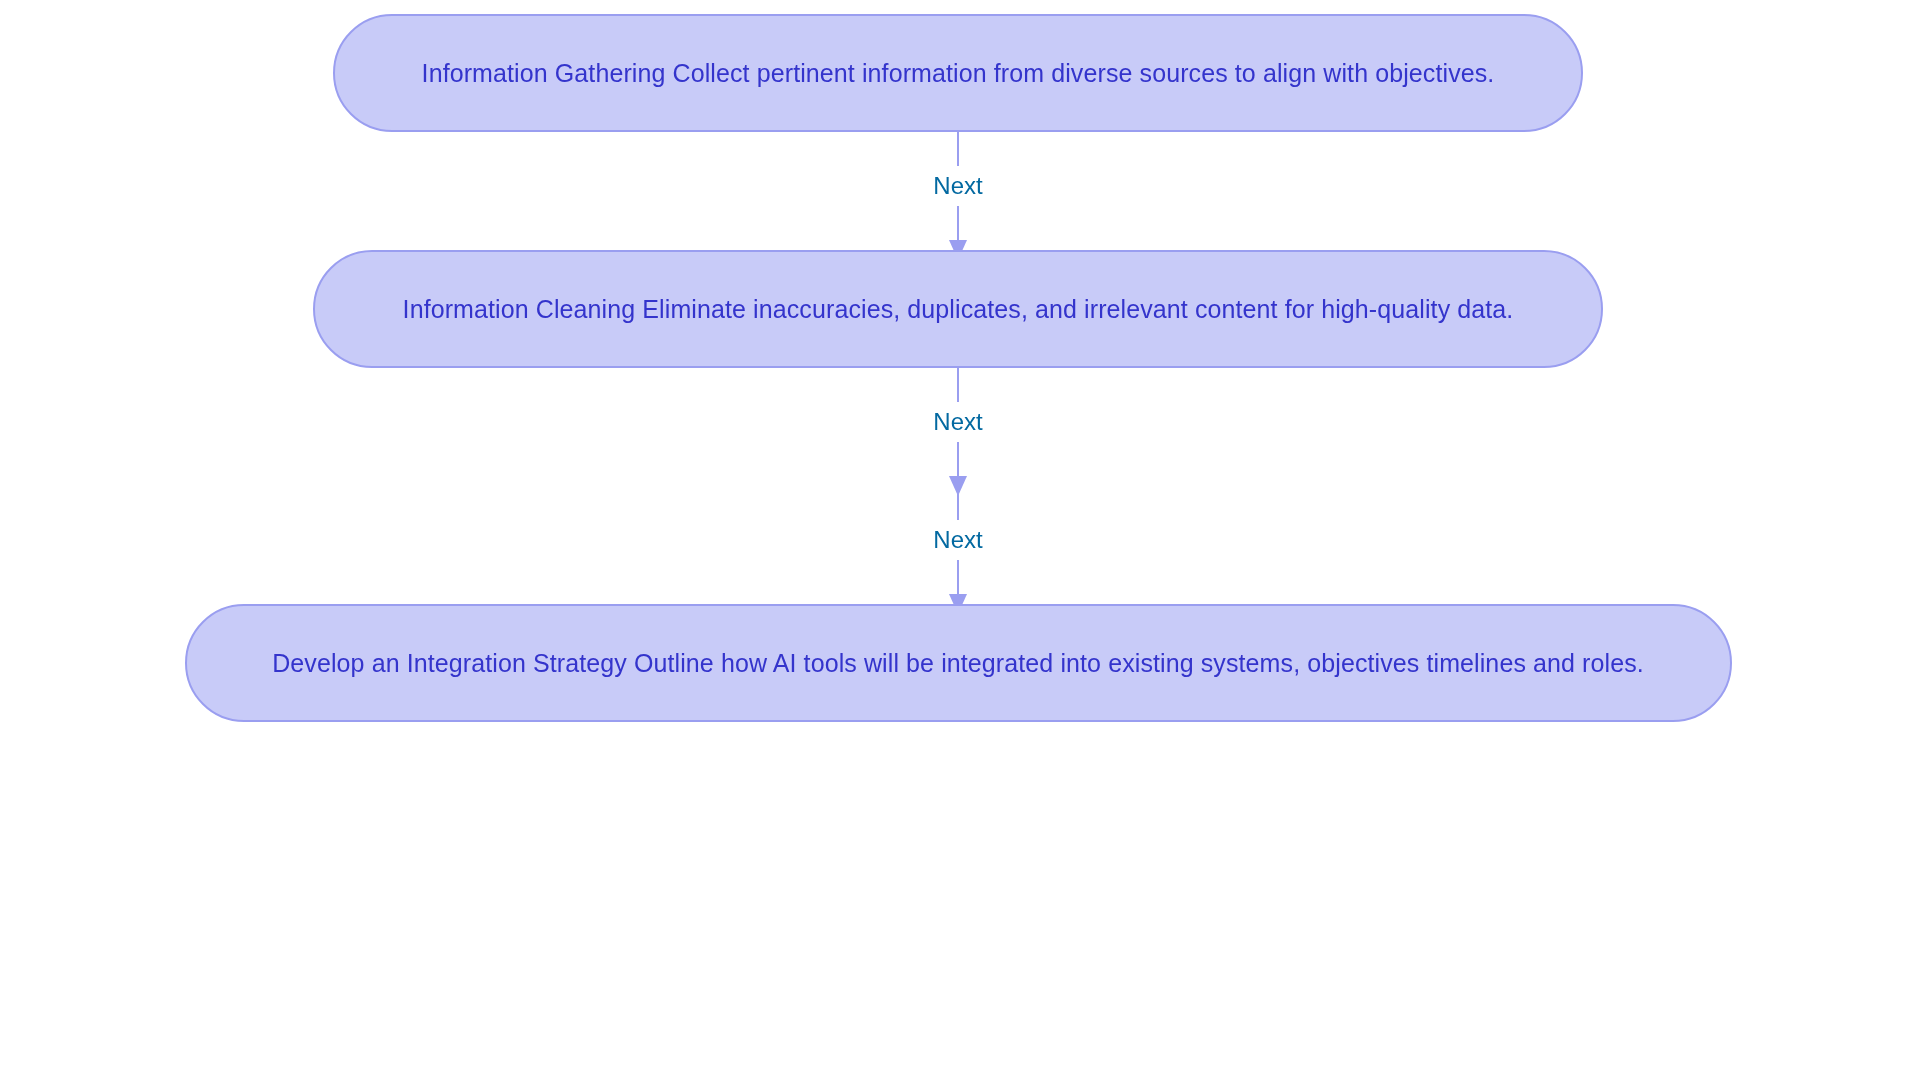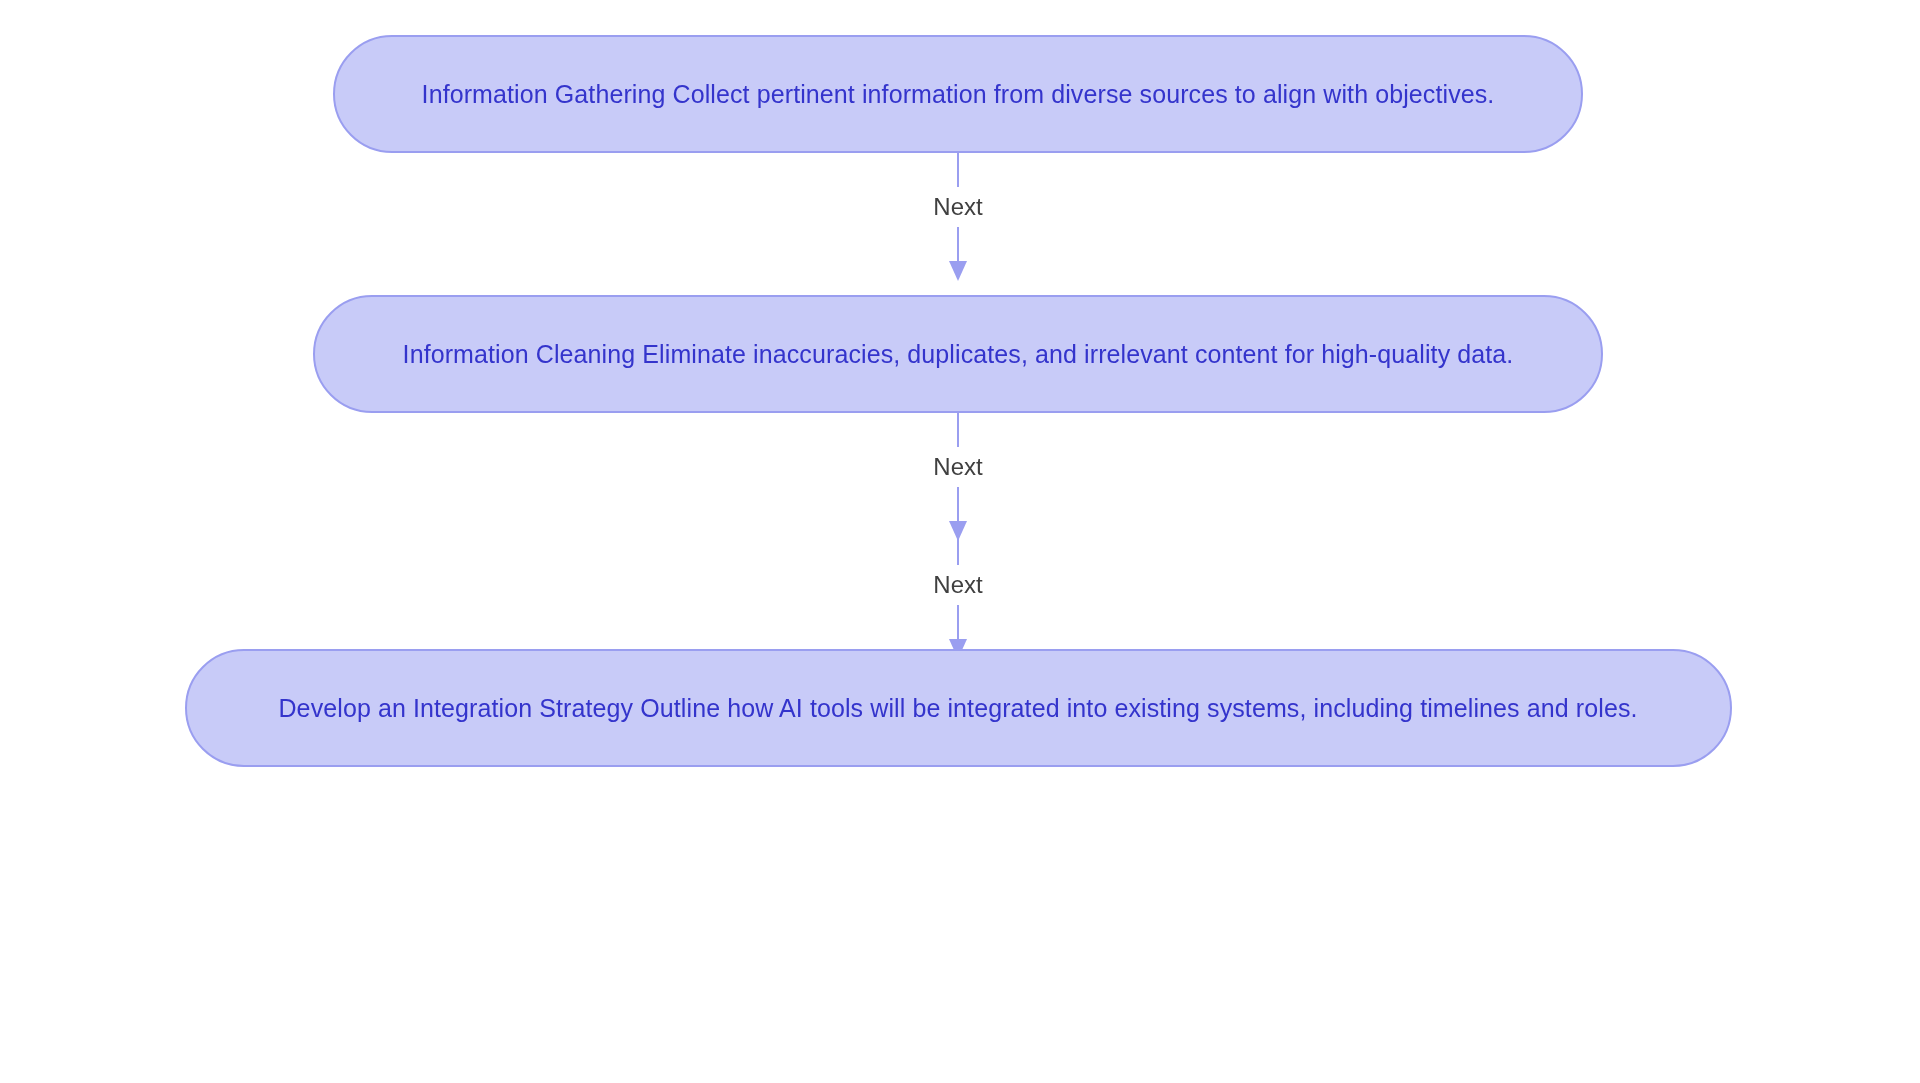--- a/index.html
+++ b/index.html
@@ -26,21 +26,21 @@
   .flow-column {
     position: absolute;
     left: 0;
     top: 0;
     width: 1920px;
     height: 1083px;
     display: flex;
     flex-direction: column;
     align-items: center;
     justify-content: flex-start;
-    padding-top: 35px;
+    padding-top: 14px;
     box-sizing: border-box;
   }
 
   
   .node {
     position: relative;
     box-sizing: border-box;
     height: 118px;
     border: 2px solid #9a9ef0;
     background: #c8cbf8;
@@ -55,21 +55,21 @@
     color: #3434cc;
     font-size: 25px;
     font-family: "Liberation Sans", sans-serif;
     font-weight: 400;
     line-height: 1.2;
     white-space: nowrap;
     letter-spacing: 0.1px;
   }
 
   .node-1 { width: 1250px; }
-  .node-2 { width: 1290px; margin-top: 24px; }
+  .node-2 { width: 1290px; }
   .node-3 { width: 1285px; }
   .node-4 { width: 1547px; }
 
   
   .connector {
     position: relative;
     width: 120px;
     height: 118px;
     display: flex;
     flex-direction: column;
@@ -79,21 +79,21 @@
   .connector-line-top,
   .connector-line-bottom {
     width: 2px;
     background: #9a9ef0;
     flex: 0 0 auto;
   }
   .connector-line-top { height: 34px; }
   .connector-line-bottom { height: 34px; }
 
   .connector-label {
-    color: #404040;
+    color: #0369a1;
     font-size: 24px;
     font-family: "Liberation Sans", sans-serif;
     line-height: 1;
     padding: 8px 0 8px 0;
     white-space: nowrap;
     background: #ffffff;
   }
 
   .arrowhead {
     width: 0;
@@ -134,17 +134,17 @@
 
 
     <div class="connector">
       <div class="connector-line-top"></div>
       <div class="connector-label">Next</div>
       <div class="connector-line-bottom"></div>
       <div class="arrowhead"></div>
     </div>
 
     <div class="node node-4">
-      <span class="node-label">Develop an Integration Strategy Outline how AI tools will be integrated into existing systems, including timelines and roles.</span>
+      <span class="node-label">Develop an Integration Strategy Outline how AI tools will be integrated into existing systems, objectives timelines and roles.</span>
     </div>
 
   </div>
 </div>
 
 </body></html>

